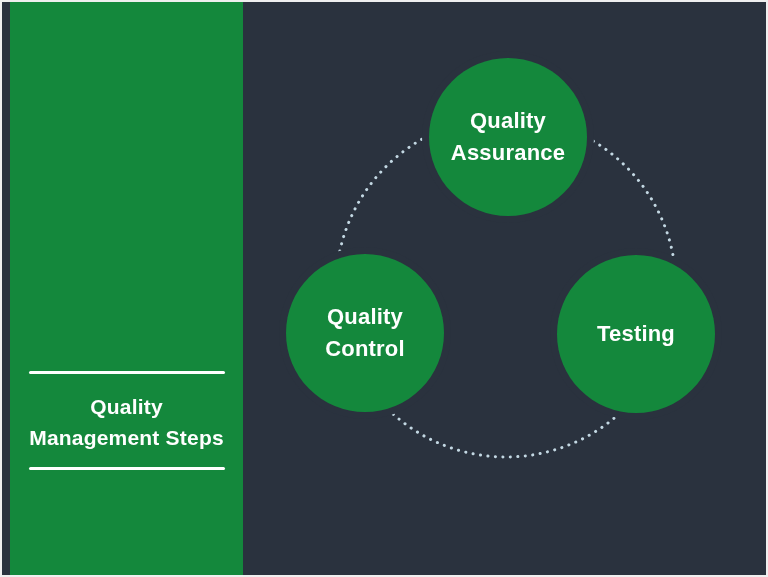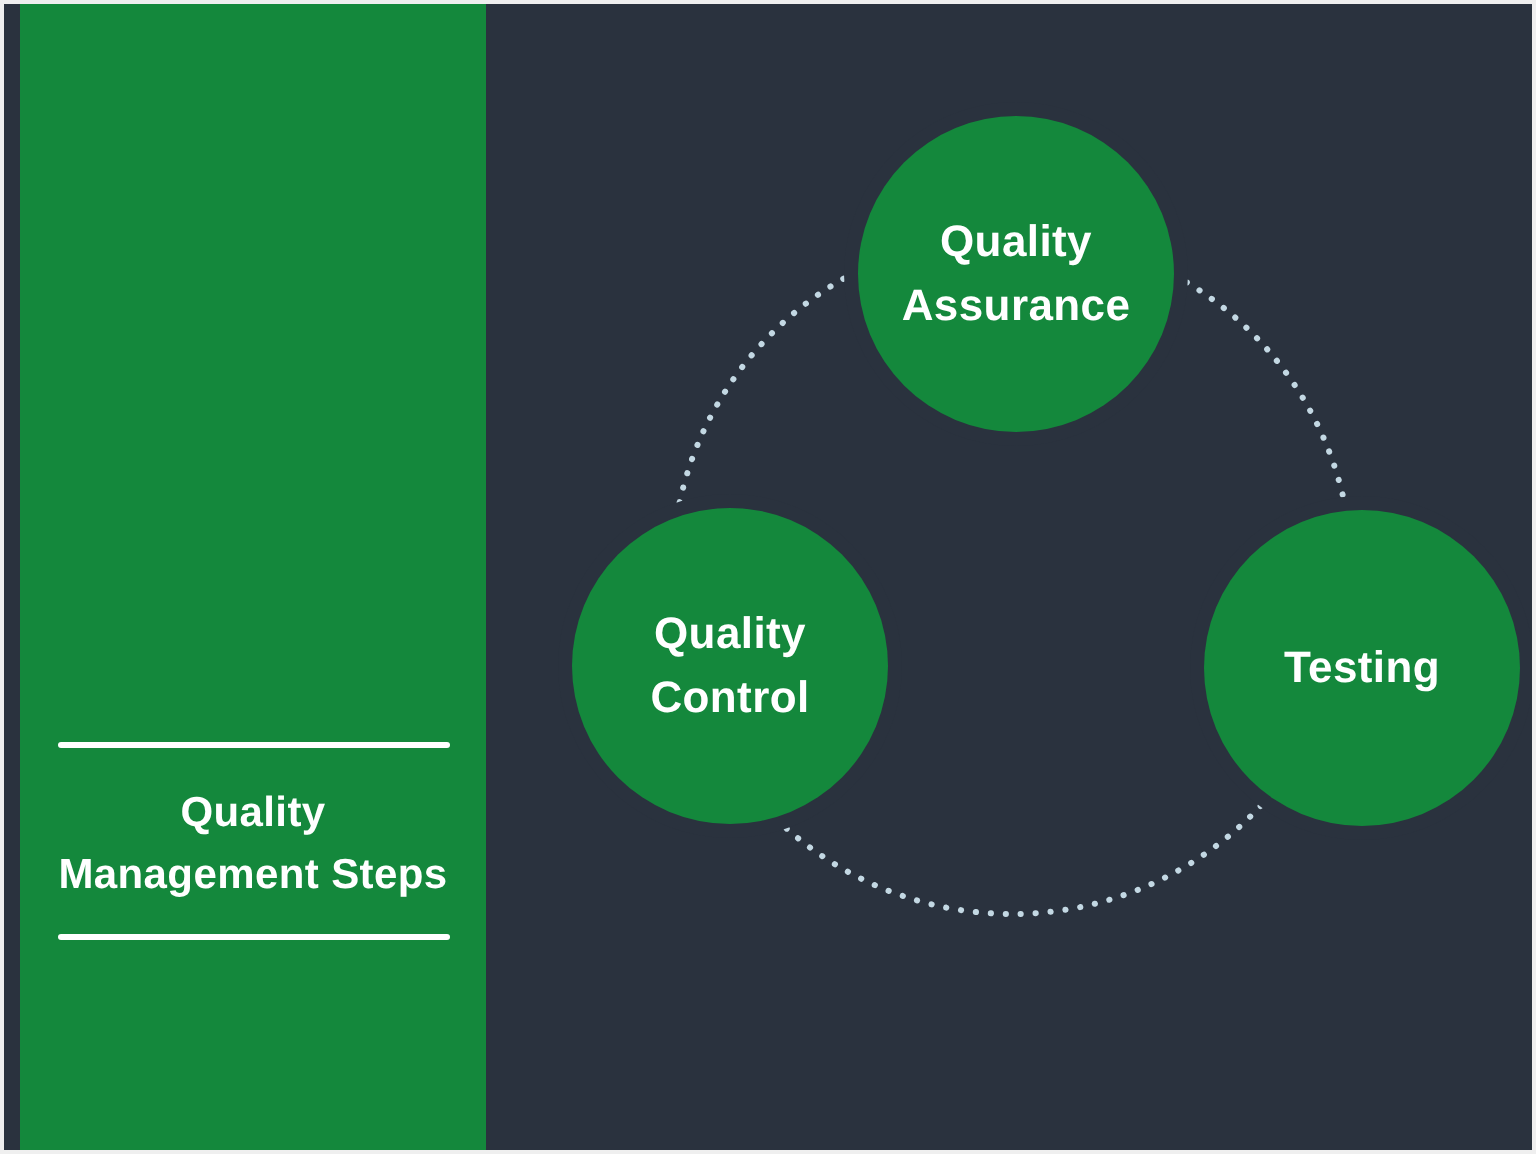--- a/index.html
+++ b/index.html
@@ -77,21 +77,21 @@
     text-align: center;
     color: var(--text, #FFFFFF);
     font-size: 22px;
     line-height: 32px;
     font-weight: bold;
     white-space: pre-line;
     letter-spacing: 0.2px;
   }
   .node-qa { left: 427px; top: 56px; }
   .node-qc { left: 284px; top: 252px; }
-  .node-t  { left: 600px; top: 253px; }
+  .node-t  { left: 555px; top: 253px; }
 </style>
 </head>
 <body>
 
 <div class="frame">
 
   <div class="green-panel">
     <div class="panel-block">
       <div class="rule"></div>
       <div class="panel-title">Quality

